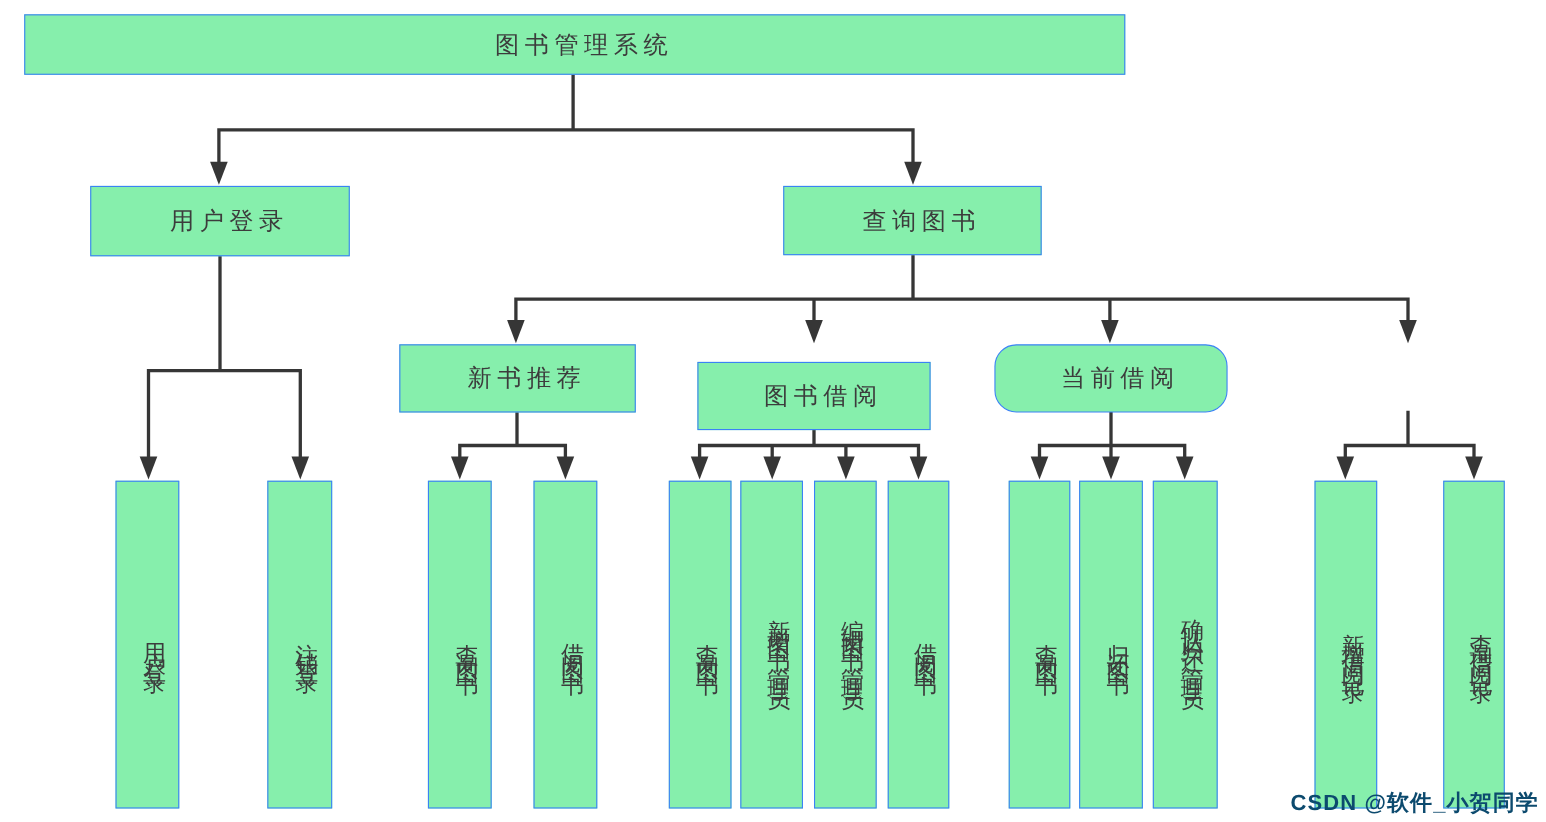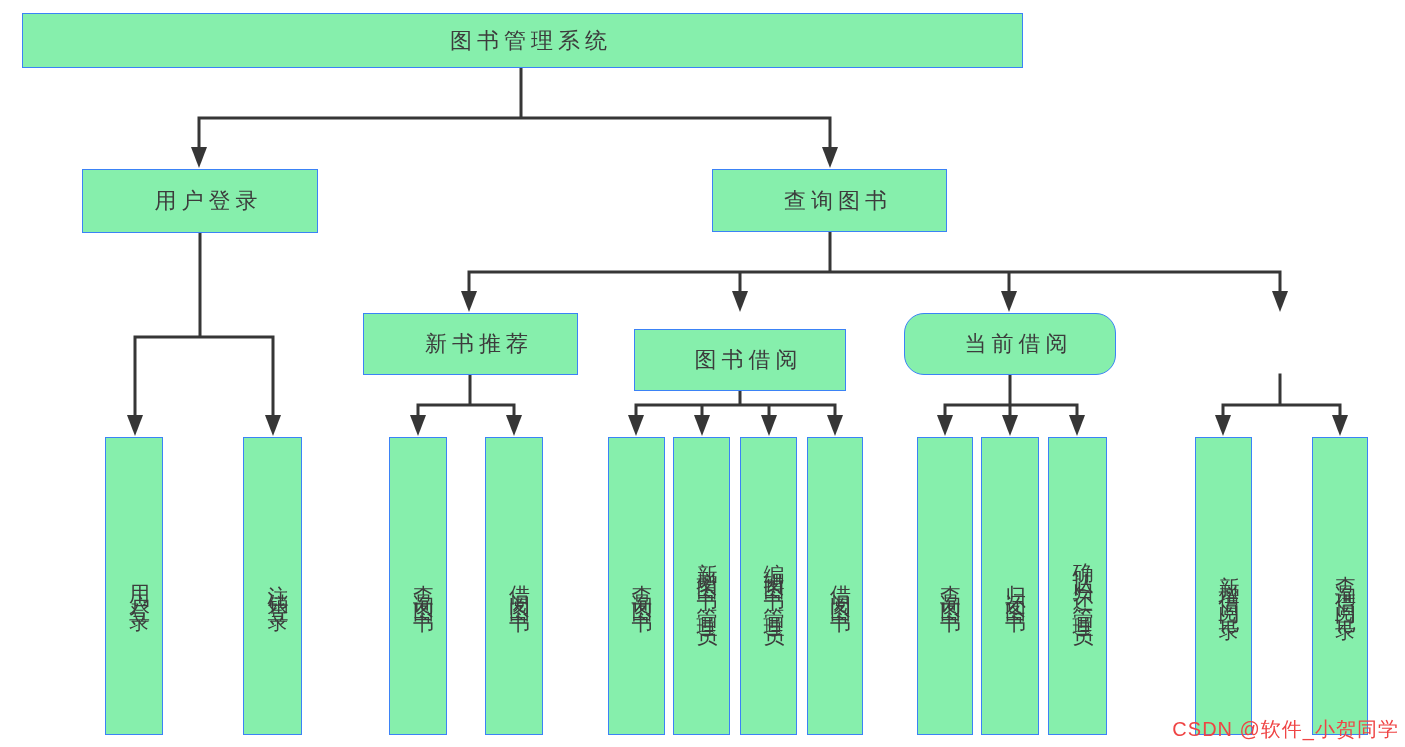--- a/index.html
+++ b/index.html
@@ -65,25 +65,26 @@
   #l-borrow-books-borrow   { left: 807px;  width: 56px; }
   #l-query-books-current   { left: 917px;  width: 56px; }
   #l-return-books          { left: 981px;  width: 58px; }
   #l-confirm-return-admin  { left: 1048px; width: 59px; }
   #l-add-borrow-record     { left: 1195px; width: 57px; }
   #l-query-borrow-record   { left: 1312px; width: 56px; }
   #watermark {
     position: absolute;
     right: 6px;
     bottom: 4px;
-    color: #ef4444;
+    color: #0c4a6e;
     font-size: 20px;
     letter-spacing: 1px;
     z-index: 3;
     white-space: nowrap;
+    font-weight: bold;
   }
 </style>
 </head>
 <body>
 
 <div id="canvas">
 
   <svg id="connectors" width="1405" height="747" viewBox="0 0 1405 747">
     <g stroke="#363636" stroke-width="3" fill="none" stroke-linecap="square">
 

